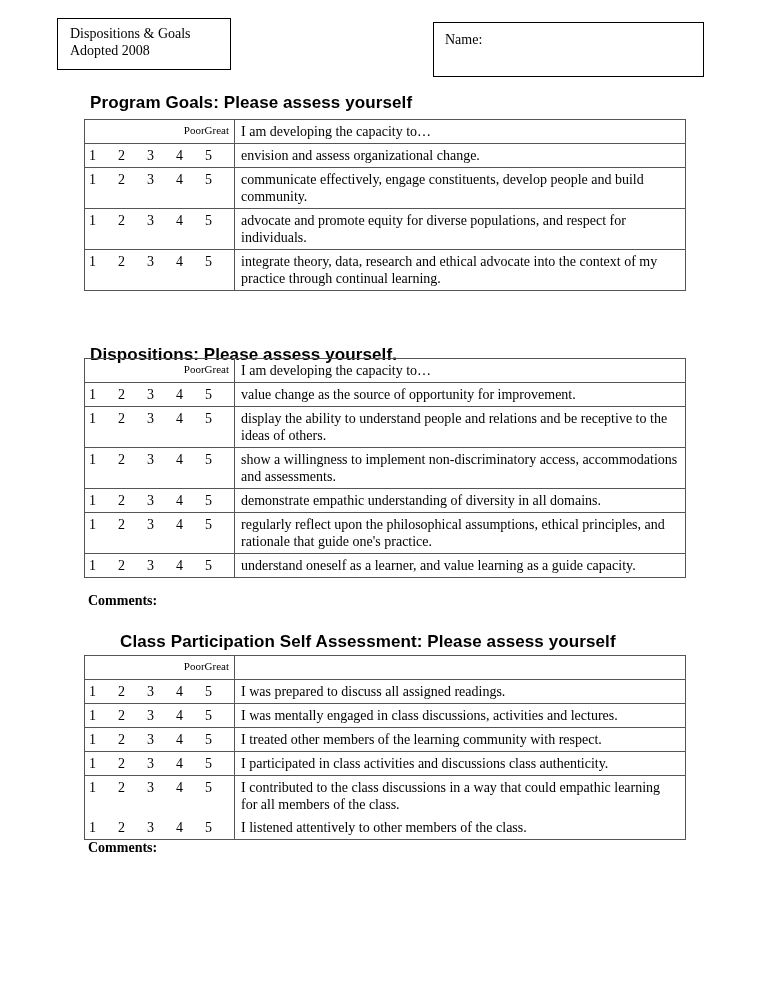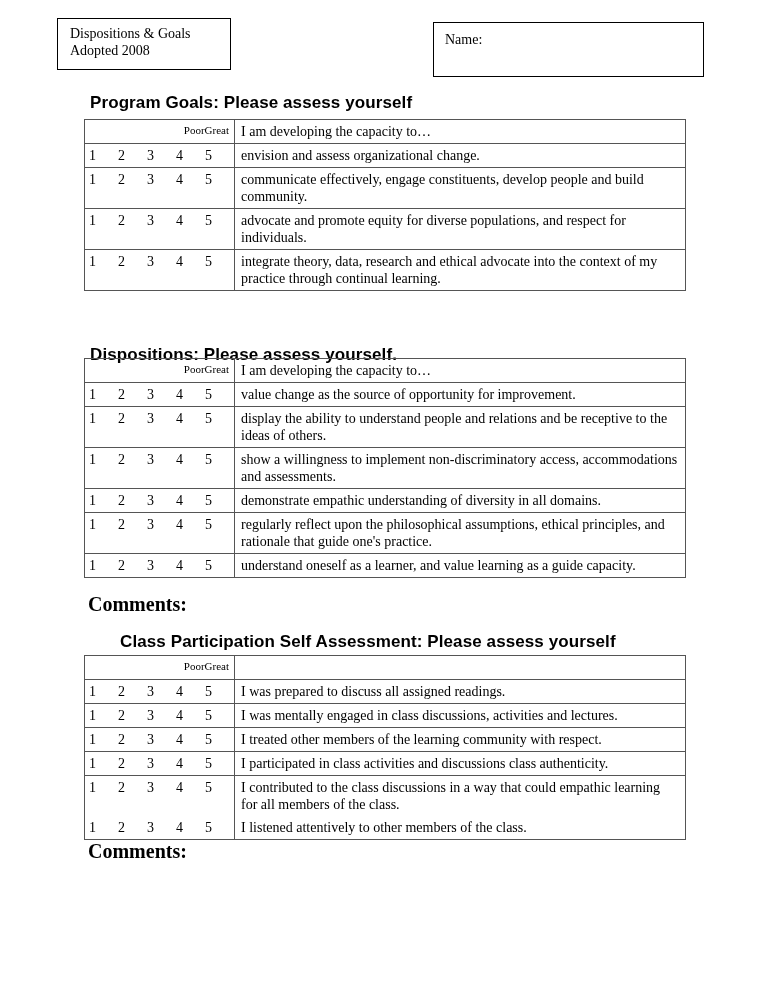--- a/index.html
+++ b/index.html
@@ -8,21 +8,21 @@
   .box-left { left: 57px; top: 18px; width: 174px; height: 52px; }
   .box-right { left: 433px; top: 22px; width: 271px; height: 55px; padding: 8px 11px; }
   .section-title { position: absolute; left: 90px; font-family: "Liberation Sans", sans-serif; font-weight: bold; font-size: 17px; letter-spacing: 0.1px; }
   table.rating { position: absolute; left: 84px; width: 602px; border-collapse: collapse; font-size: 14px; line-height: 17px; }
   table.rating td { border: 1px solid #555; vertical-align: top; padding: 3px 6px 3px 6px; }
   td.scale { width: 138px; padding: 0 !important; }
   .nums { display: flex; padding: 3px 0 0 4px; }
   .nums span { width: 29px; }
   .hdr { display: flex; justify-content: flex-end; font-size: 11px; padding: 2px 5px 0 4px; }
   td.desc { padding-left: 6px; }
-  .comments { position: absolute; left: 88px; font-weight: bold; font-size: 20px; }
+  .comments { position: absolute; left: 88px; font-weight: bold; font-size: 14px; }
   table.rating tr.nobottom td { border-bottom: none; }
   table.rating tr.notop td { border-top: none; }
 </style>
 </head>
 <body>
 
 <div class="box box-left">
   <div>Dispositions &amp; Goals</div>
   <div>Adopted 2008</div>
 </div>

